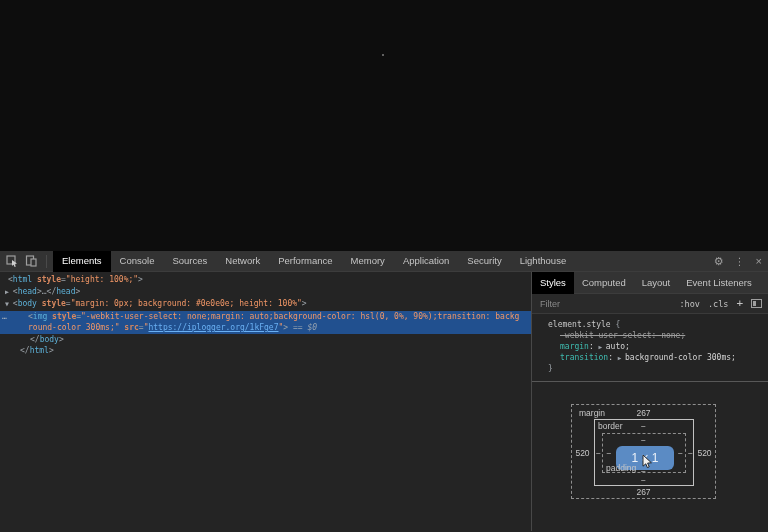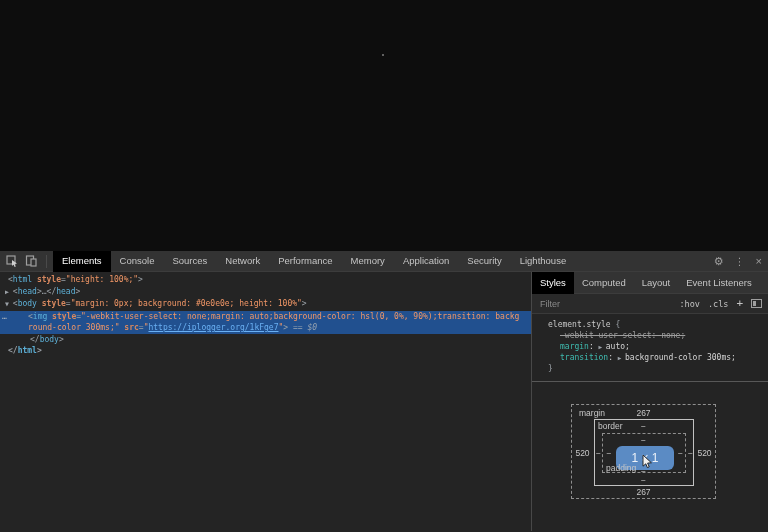--- a/index.html
+++ b/index.html
@@ -145,21 +145,21 @@
   <div class="dt-content">
 
     <div class="elements-panel">
       <div>
           <div class="code-row" style="padding-left: 8px;"><span class="c-punct">&lt;</span><span class="c-tag">html</span><span class="c-plain"> </span><span class="c-attr">style</span><span class="c-punct">=</span><span class="c-val">"height: 100%;"</span><span class="c-punct">&gt;</span></div>
           <div class="code-row" style="padding-left: 5px;"><span class="c-arrow">▶ </span><span class="c-punct">&lt;</span><span class="c-tag">head</span><span class="c-punct">&gt;</span><span class="c-punct">…</span><span class="c-punct">&lt;/</span><span class="c-tag">head</span><span class="c-punct">&gt;</span></div>
           <div class="code-row" style="padding-left: 5px;"><span class="c-arrow">▼ </span><span class="c-punct">&lt;</span><span class="c-tag">body</span><span class="c-plain"> </span><span class="c-attr">style</span><span class="c-punct">=</span><span class="c-val">"margin: 0px; background: #0e0e0e; height: 100%"</span><span class="c-punct">&gt;</span></div>
           <div class="code-row selected" style="padding-left: 28px;"><span class="gutter">…</span><span class="c-punct">&lt;</span><span class="c-tag">img</span><span class="c-plain"> </span><span class="c-attr">style</span><span class="c-punct">=</span><span class="c-val">"-webkit-user-select: none;margin: auto;background-color: hsl(0, 0%, 90%);transition: backg</span></div>
           <div class="code-row selected" style="padding-left: 28px;"><span class="c-val">round-color 300ms;"</span><span class="c-plain"> </span><span class="c-attr">src</span><span class="c-punct">=</span><span class="c-val">"</span><span class="c-link">https://iplogger.org/1kFge7</span><span class="c-val">"</span><span class="c-punct">&gt;</span><span class="c-meta"> == $0</span></div>
           <div class="code-row" style="padding-left: 30px;"><span class="c-punct">&lt;/</span><span class="c-tag">body</span><span class="c-punct">&gt;</span></div>
-          <div class="code-row" style="padding-left: 8px; font-weight: bold;"><span class="c-punct">&lt;/</span><span class="c-tag">html</span><span class="c-punct">&gt;</span></div>
+          <div class="code-row" style="padding-left: 20px;"><span class="c-punct">&lt;/</span><span class="c-tag">html</span><span class="c-punct">&gt;</span></div>
         </div>
     </div>
 
     <div class="styles-sidebar">
       <div class="sidebar-tabs">
           <div class="tab active">Styles</div>
           <div class="tab">Computed</div>
           <div class="tab">Layout</div>
           <div class="tab">Event Listeners</div>
           <div class="tab">»</div>

